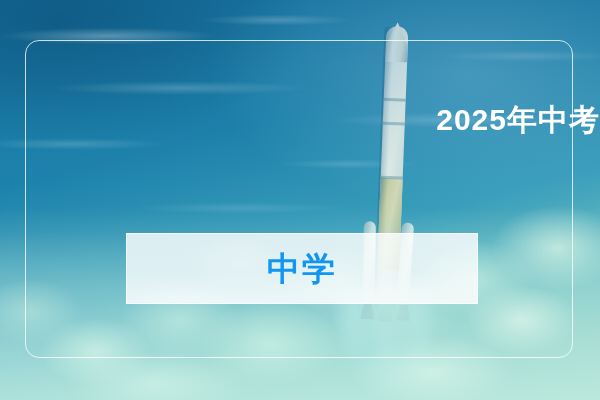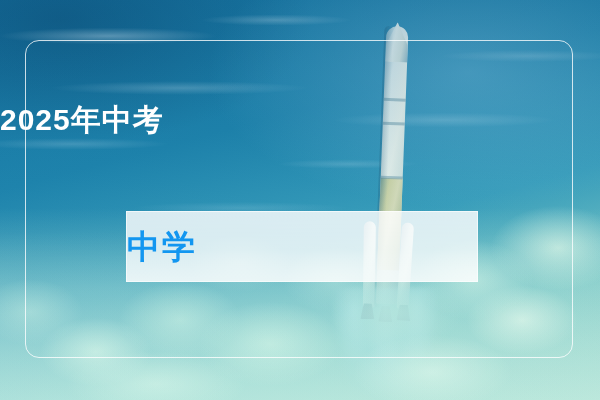--- a/index.html
+++ b/index.html
@@ -173,46 +173,47 @@
     box-sizing: border-box;
     pointer-events: none;
   }
 
   
   .content {
     position: absolute;
     inset: 0;
     display: flex;
     flex-direction: column;
-    align-items: flex-start;
+    align-items: flex-end;
     border-radius: 30px;
   }
   .headline {
     margin-top: 97px;
     text-align: center;
     color: #ffffff;
     font-size: 30px;
     font-weight: bold;
     line-height: 46px;
     letter-spacing: 1px;
     white-space: nowrap;
   }
   .headline .line { display: block; }
 
   .label-bar {
     position: absolute;
     left: 126px;
-    top: 211px;
+    top: 233px;
     width: 352px;
     height: 71px;
     box-sizing: border-box;
     background: linear-gradient(180deg, rgba(255,255,255,.82) 0%, rgba(255,255,255,.78) 55%, rgba(255,255,255,.84) 100%);
     border: 1px solid rgba(255,255,255,.60);
     display: flex;
     align-items: center;
+    justify-content: center;
   }
   .label-bar .label {
     color: #1296f0;
     font-size: 33px;
     font-weight: bold;
     letter-spacing: 2px;
     line-height: 1;
   }
 </style>
 </head>

